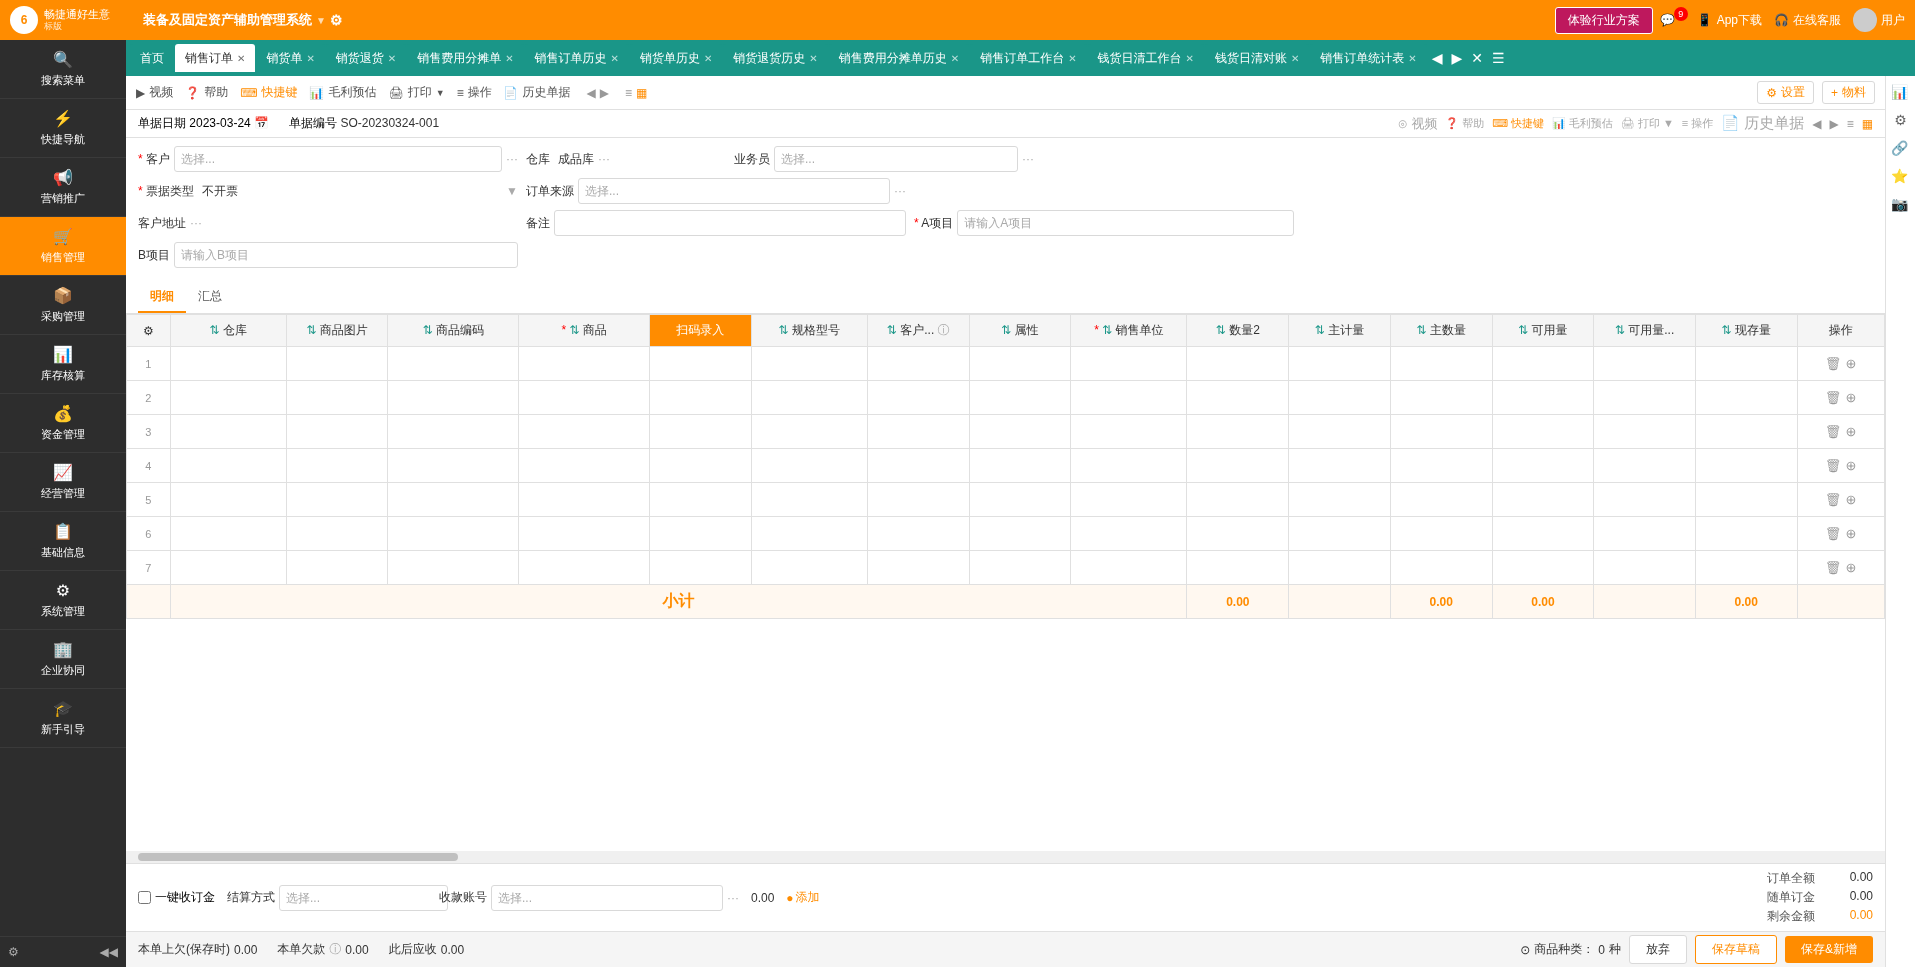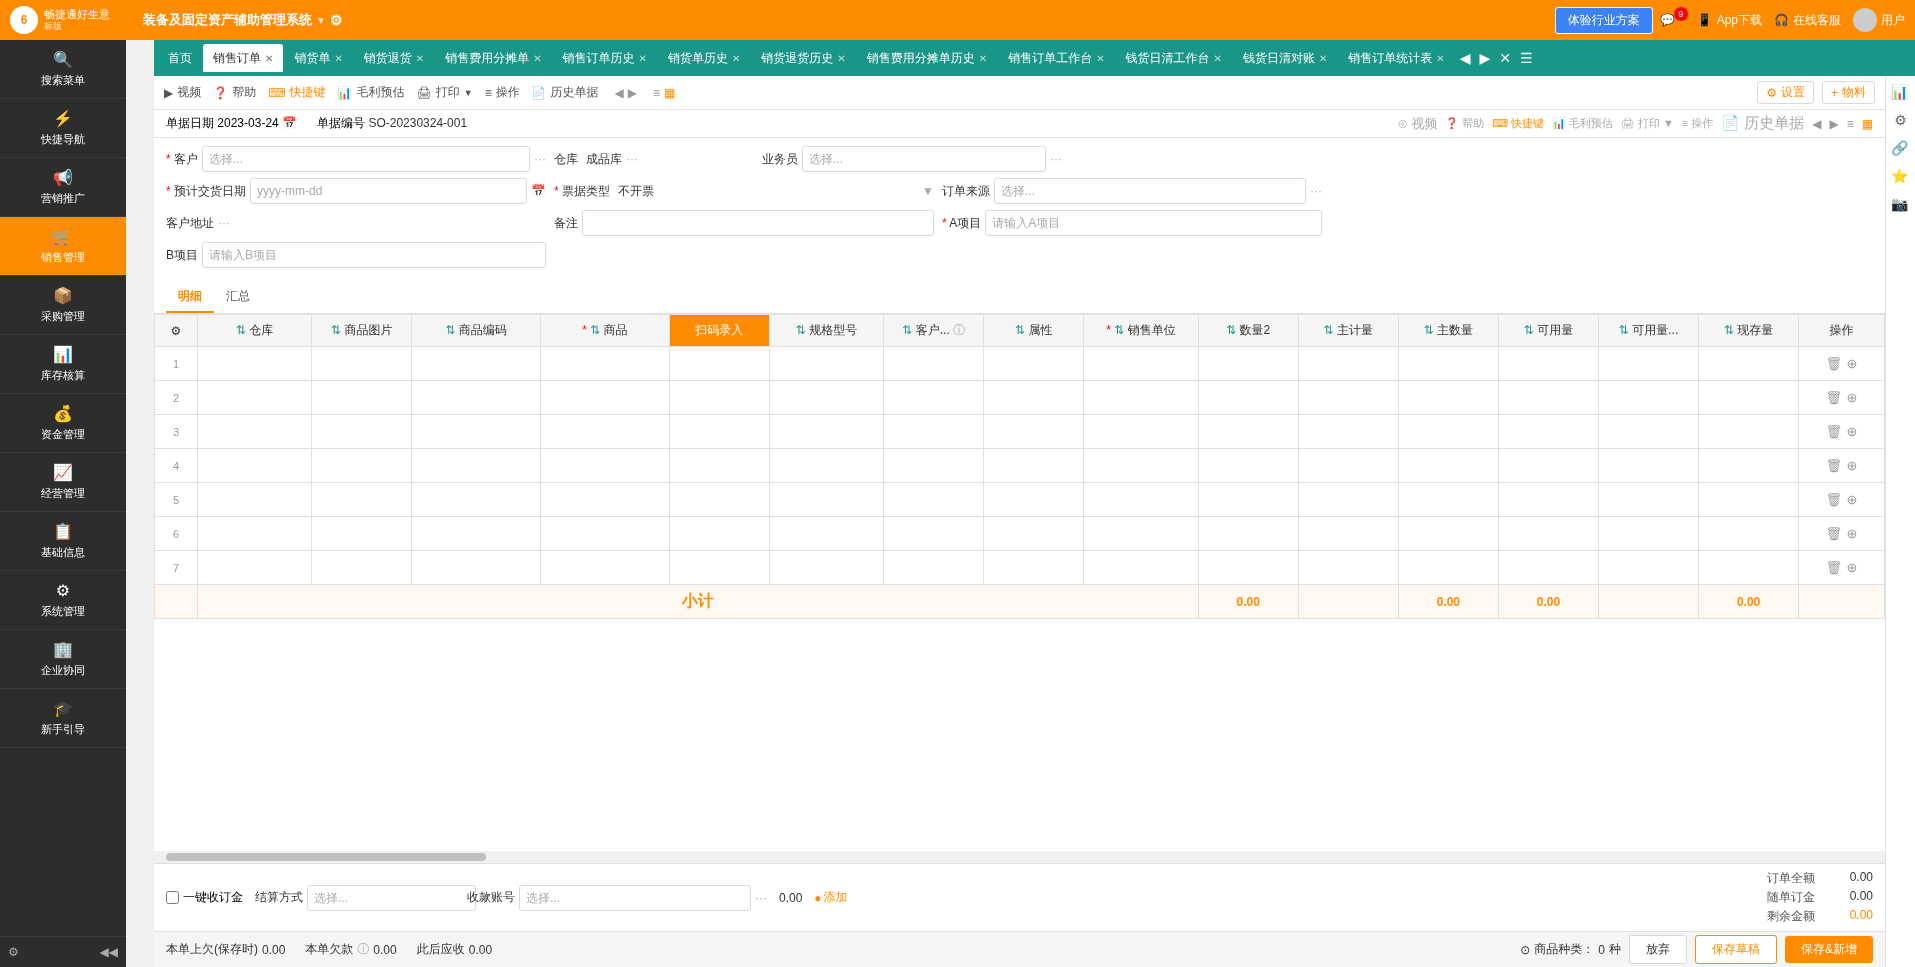--- a/index.html
+++ b/index.html
@@ -31,21 +31,21 @@
     .logo-text { font-size: 11px; line-height: 1.3; }
     .top-header .system-name {
       flex: 1;
       display: flex;
       align-items: center;
       gap: 4px;
       font-size: 13px;
       font-weight: bold;
     }
     .top-header .solution-btn {
-      background: #3b82f6;
+      background: #be185d;
       border: 1px solid white;
       color: white;
       padding: 4px 12px;
       border-radius: 3px;
       cursor: pointer;
       font-size: 12px;
     }
     .top-header .right-tools {
       display: flex;
       align-items: center;
@@ -111,21 +111,20 @@
       border-top: 1px solid #3a3a3a;
     }
 
     
     .content-area {
       flex: 1;
       display: flex;
       flex-direction: column;
       overflow: hidden;
       background: #f0f0f0;
-      padding-left: 28px;
     }
 
     
     .tab-bar {
       height: 36px;
       background: #1a9688;
       display: flex;
       align-items: center;
       padding: 0 4px;
       overflow: hidden;
@@ -724,25 +723,20 @@
               <span class="ellipsis-btn">···</span>
             </div>
             <div class="form-field" style="max-width:300px">
               <label>业务员</label>
               <input class="form-input" type="text" placeholder="选择..." style="">
               <span class="ellipsis-btn">···</span>
             </div>
           </div>
 
           <div class="form-row">
-            <div class="form-field" style="max-width:380px">
-              <label class="required">预计交货日期</label>
-              <input class="form-input" type="text" placeholder="yyyy-mm-dd" style="">
-              <span class="date-icon">📅</span>
-            </div>
             <div class="form-field" style="max-width:380px">
               <label class="required">票据类型</label>
               <span style="font-size:12px;color:#333;margin-left:4px;flex:1">不开票</span>
               <span style="color:#aaa;cursor:pointer">▼</span>
             </div>
             <div class="form-field" style="max-width:380px">
               <label>订单来源</label>
               <input class="form-input" type="text" placeholder="选择..." style="">
               <span class="ellipsis-btn">···</span>
             </div>

